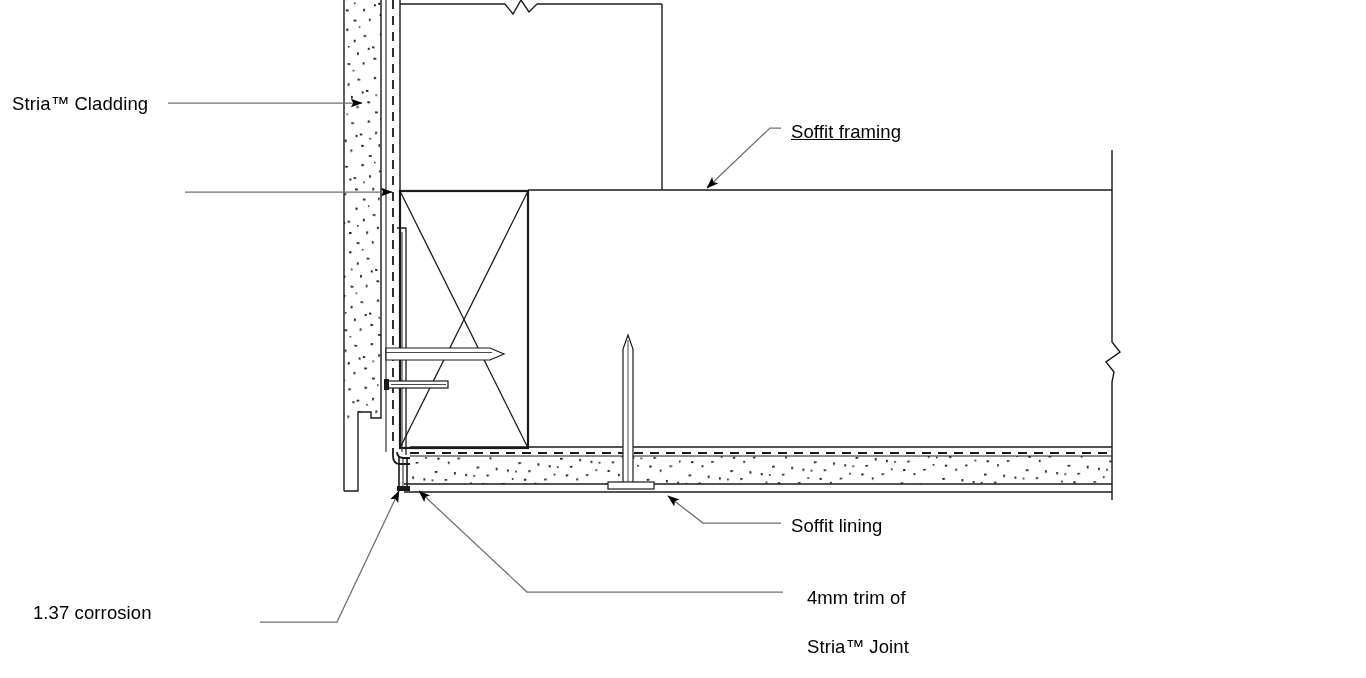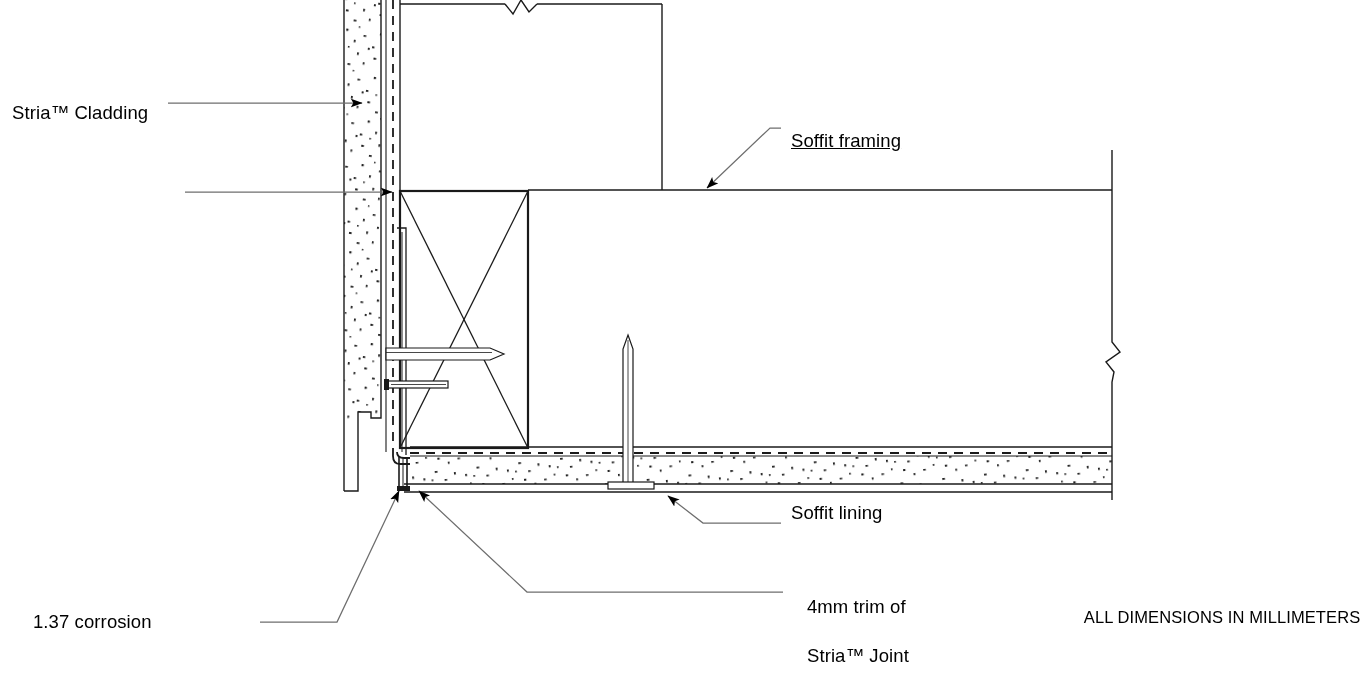--- a/index.html
+++ b/index.html
@@ -23,21 +23,20 @@
     height: 678px;
   }
   .lbl {
     position: absolute;
     font-family: "Liberation Sans", sans-serif;
     font-size: 18.5px;
     color: #000000;
     line-height: 1.33;
     white-space: pre;
     letter-spacing: 0.1px;
-    margin-top: 9px;
   }
   .lbl-note {
     font-size: 16.5px;
     line-height: 1.25;
   }
 </style>
 </head>
 <body>
 
 <div id="page">
@@ -194,32 +193,32 @@
 
       <polyline points="260,622 337,622 399,491" marker-end="url(#arrowSolid)"></polyline>
     </g>
   </svg>
 
   <div class="lbl" style="left:12px; top:92px;">Stria™ Cladding</div>
 
 
   <div class="lbl" style="left:791px; top:120px;text-decoration:underline;">Soffit framing</div>
 
-  <div class="lbl" style="left:791px; top:492px;">Soffit lining</div>
+  <div class="lbl" style="left:791px; top:514px;">Soffit lining</div>
 
   <div class="lbl" style="left:786px; top:561px;">
     <span>4mm trim of</span><br>
     <span>Stria™ Joint</span><br>
     
   </div>
 
   <div class="lbl" style="left:12px; top:576px;">
     <span>1.37 corrosion</span><br>
     <br>
     <br>
     
   </div>
 
   <div class="lbl lbl-note" style="left:1066px; top:577px;">
-    <span>ALL DIMENSIONS IN MILLIMETERS</span><br>
+    <br>
   </div>
 
 </div>
 
 </body></html>

